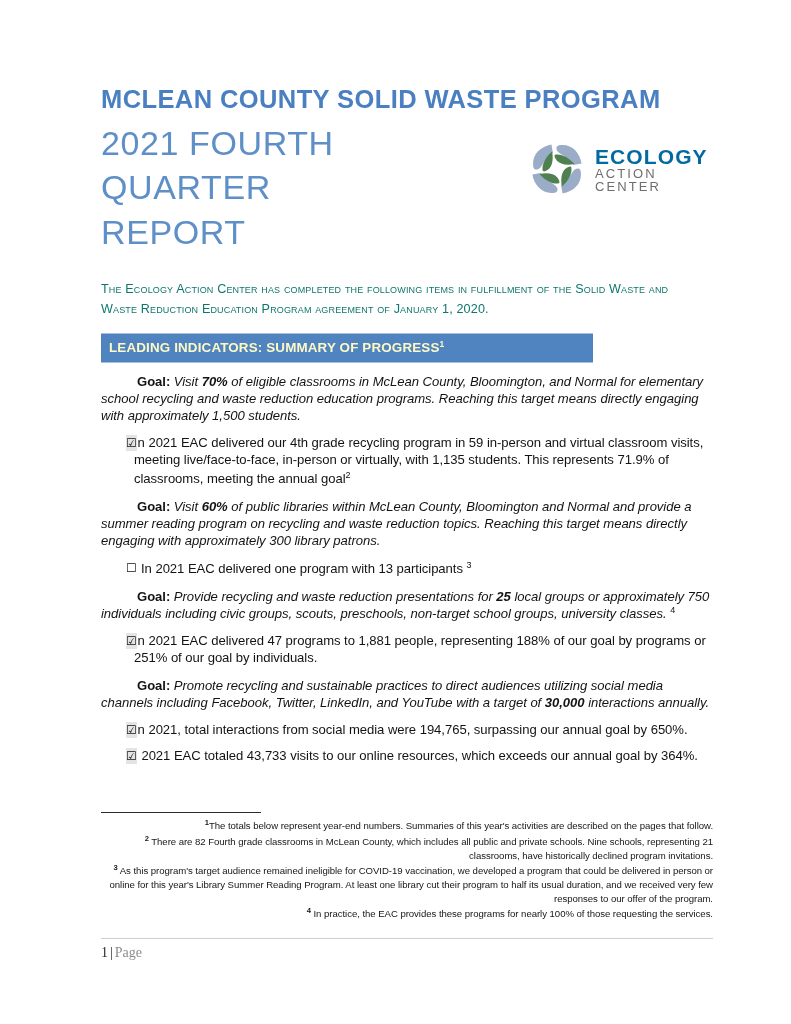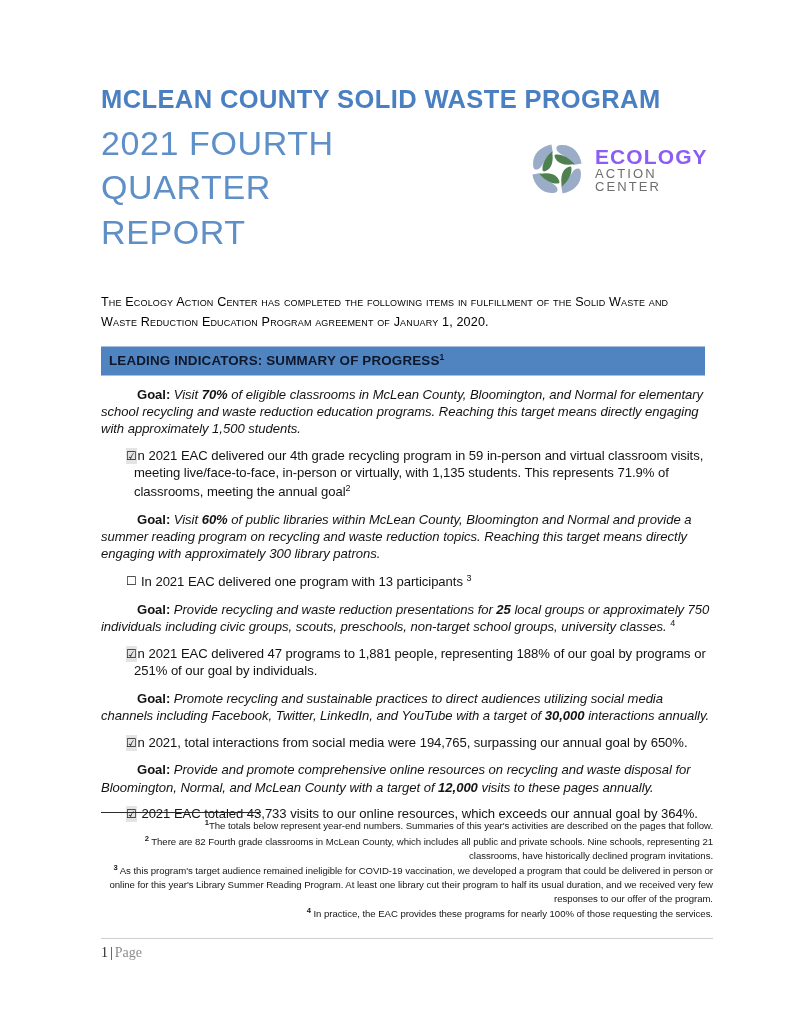--- a/index.html
+++ b/index.html
@@ -60,53 +60,53 @@
     height: 62px;
     display: flex;
     align-items: center;
     gap: 8px;
   }
   .logo-mark { width: 60px; height: 60px; flex: 0 0 auto; }
   .logo-text { display: flex; flex-direction: column; justify-content: center; }
   .logo-name {
     font-size: 21px;
     font-weight: bold;
-    color: #8b5cf6;
+    color: #0369a1;
     letter-spacing: 1.1px;
     line-height: 1;
   }
   .logo-sub {
     font-size: 13px;
     color: #6e6e6e;
     letter-spacing: 2.1px;
     line-height: 1;
     margin-top: 0;
   }
 
   
   .intro {
-    margin-top: 38px;
+    margin-top: 25px;
     font-size: 12.6px;
-    color: #000000;
+    color: #0f766e;
     font-variant: small-caps;
     letter-spacing: 0.15px;
     line-height: 1.55;
     max-width: 600px;
   }
 
   
   .banner {
     margin-top: 14px;
     background: #5084C0;
-    color: #0f172a;
+    color: #fef9c3;
     font-size: 13.4px;
     font-weight: bold;
     letter-spacing: 0.15px;
     padding: 5px 0 6px 8px;
-    width: 604px;
+    width: 492px;
     box-sizing: border-box;
     border-top: 1px solid #a8c0de;
     border-bottom: 1px solid #a8c0de;
   }
   .banner sup { font-size: 8.5px; vertical-align: super; font-weight: bold; }
 
   
   .goal-p {
     margin: 10px 0 0 0;
     font-size: 13.1px;
@@ -250,23 +250,20 @@
       <span class="cb checked">☑</span><span>In 2021 EAC delivered 47 programs to 1,881 people, representing 188% of our goal by programs or 251% of our goal by individuals.</span>
     </p>
 
     <p class="goal-p">
       <span class="lbl">Goal:</span><span> Promote recycling and sustainable practices to direct audiences utilizing social media channels including Facebook, Twitter, LinkedIn, and YouTube with a target of </span><b>30,000</b><span> interactions annually.</span>
     </p>
     <p class="bullet">
       <span class="cb checked">☑</span><span>In 2021, total interactions from social media were 194,765, surpassing our annual goal by 650%.</span>
     </p>
 
-    <p class="goal-p">
-      <span class="lbl">Goal:</span><span> Provide and promote comprehensive online resources on recycling and waste disposal for Bloomington, Normal, and McLean County with a target of </span><b>12,000</b><span> visits to these pages annually.</span>
-    </p>
     <p class="bullet tight">
       <span class="cb checked">☑</span><span>In 2021 EAC totaled 43,733 visits to our online resources, which exceeds our annual goal by 364%.</span>
     </p>
 
   </div>
 
   <div class="footnotes">
     <div class="fn-rule"></div>
     <p class="fn"><sup>1</sup><span>The totals below represent year-end numbers.  Summaries of this year's activities are described on the pages that follow.</span></p>
     <p class="fn"><sup>2</sup><span> There are 82 Fourth grade classrooms in McLean County, which includes all public and private schools.  Nine schools, representing 21 classrooms, have historically declined program invitations.</span></p>

